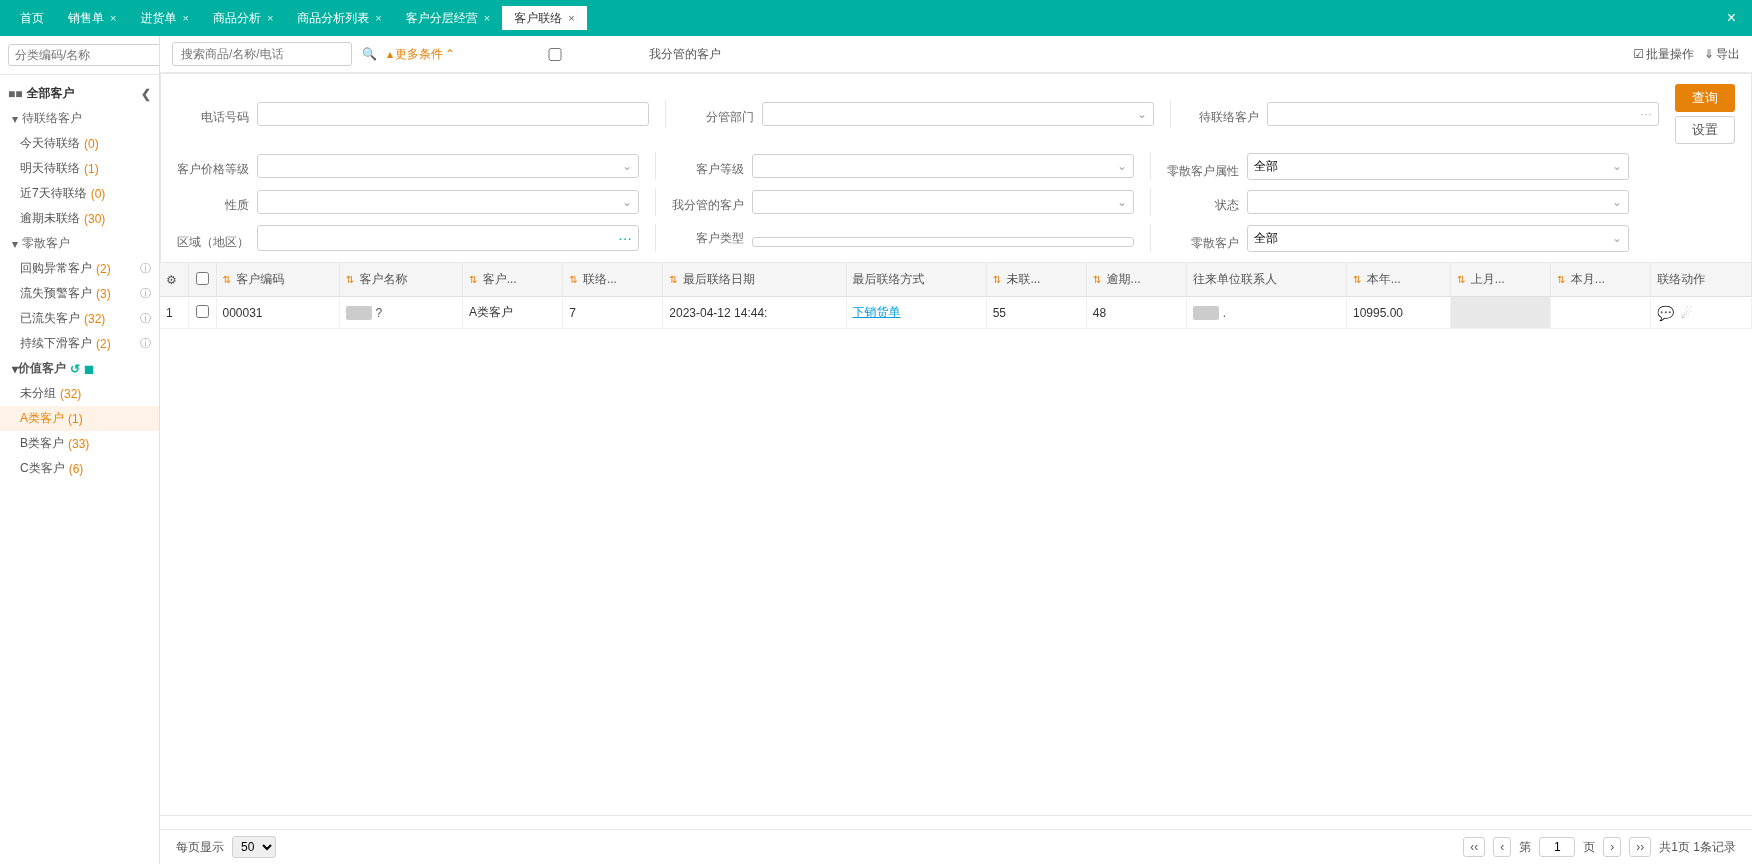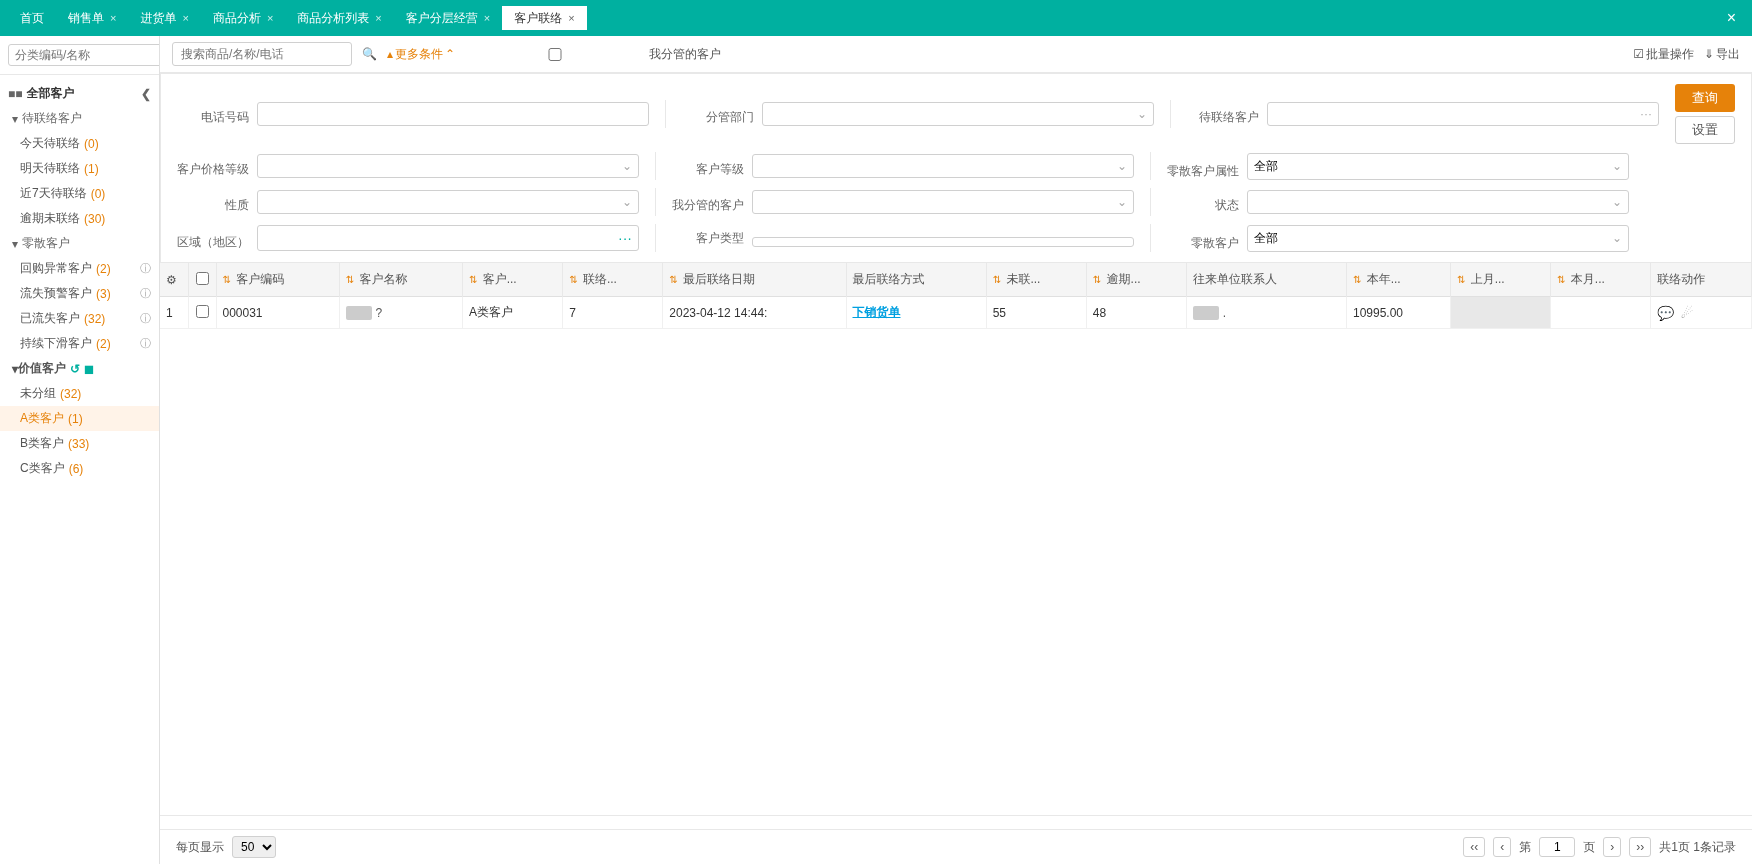--- a/index.html
+++ b/index.html
@@ -305,21 +305,21 @@
     }
     table tbody tr {
       border-bottom: 1px solid #f0f0f0;
     }
     table tbody td {
       padding: 7px 6px;
       color: #333;
       border-right: 1px solid #f0f0f0;
       white-space: nowrap;
     }
-    .td-link { color: #00a0e0; cursor: pointer; text-decoration: underline; font-weight: bold; }
+    .td-link { color: #00a0e0; cursor: pointer; text-decoration: underline; }
     .td-actions { display: flex; gap: 6px; align-items: center; }
     .td-actions .action-icon { color: #aaa; cursor: pointer; font-size: 14px; }
 
     
     .h-scrollbar-area {
       background: white;
       border-top: 1px solid #e8e8e8;
       height: 14px;
       overflow-x: auto;
       overflow-y: hidden;

